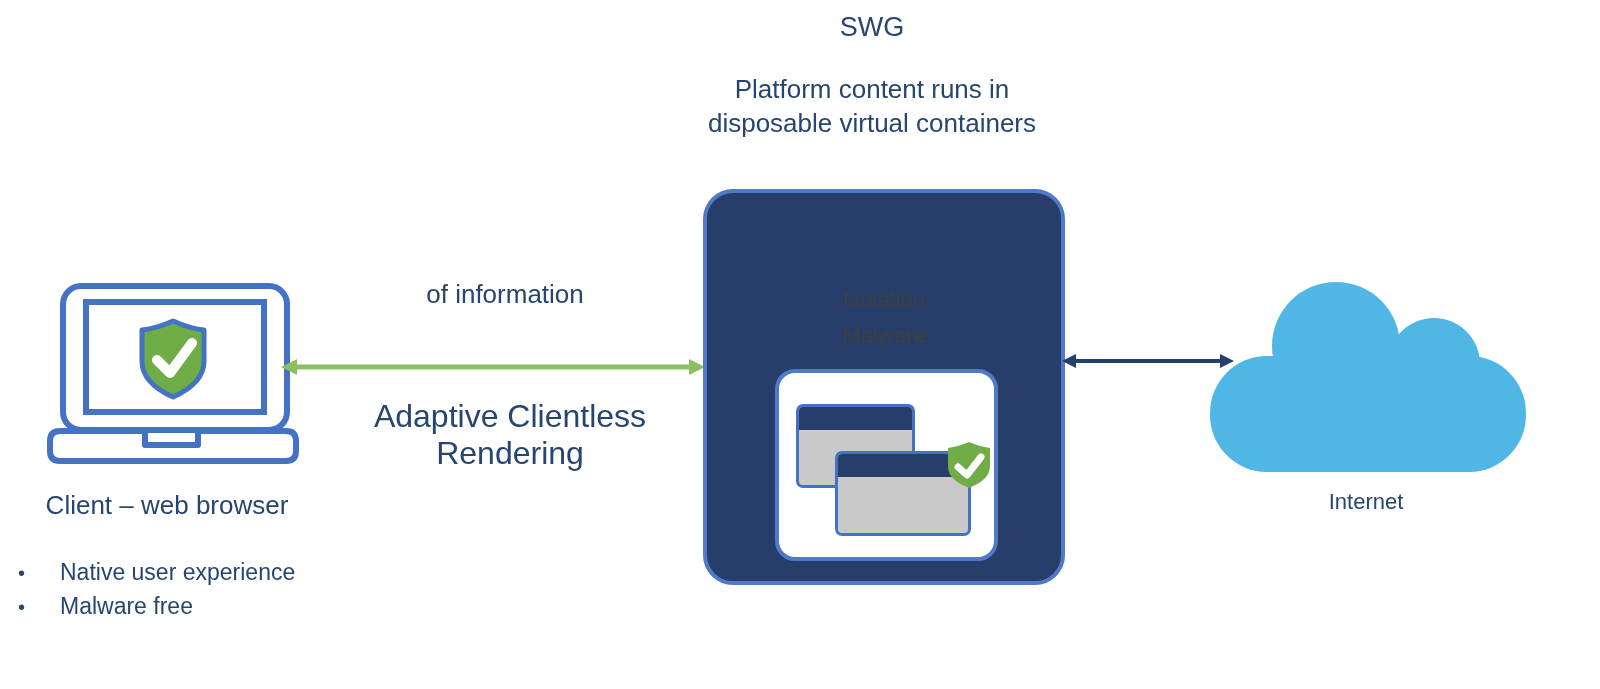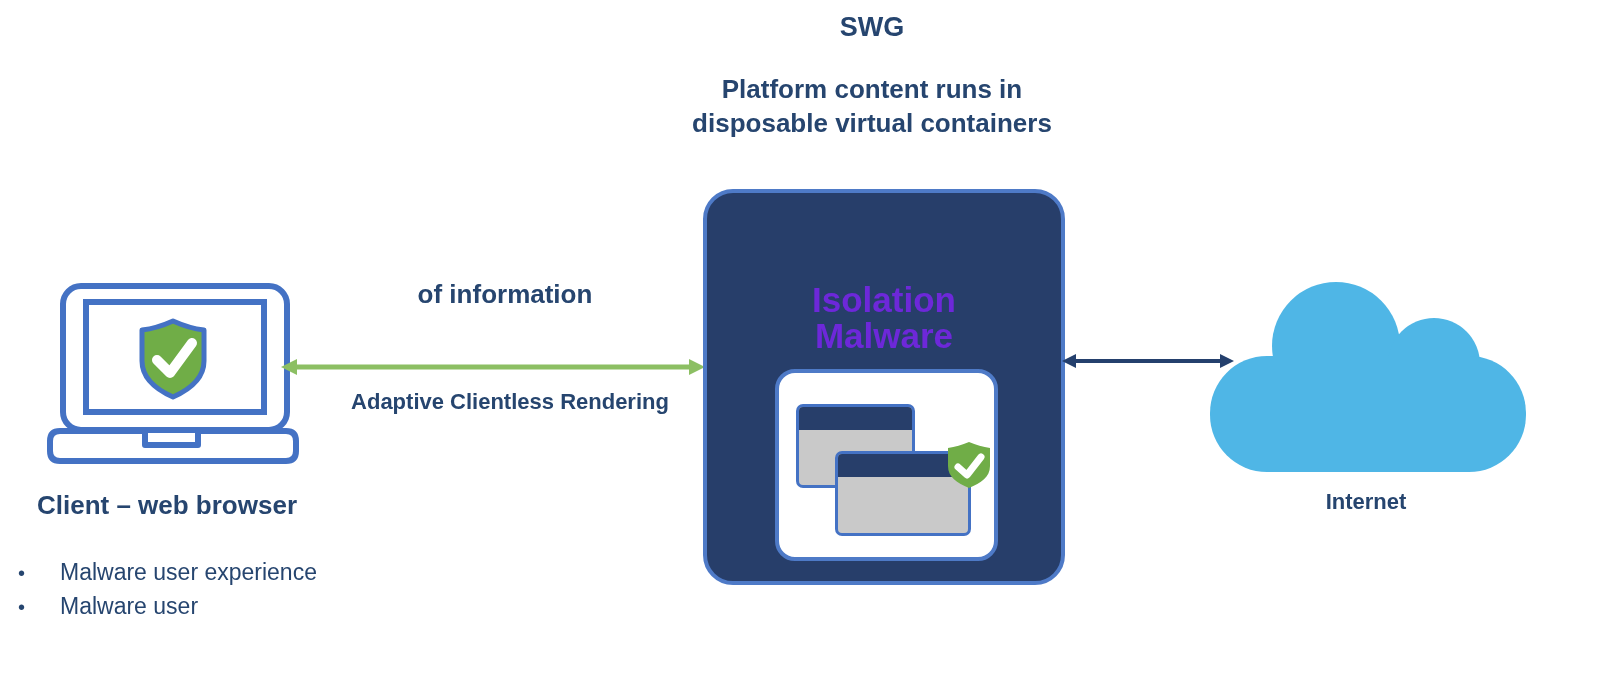--- a/index.html
+++ b/index.html
@@ -6,45 +6,45 @@
   body { font-family: "Liberation Sans", sans-serif; }
   #canvas {
     position: relative;
     width: 1600px;
     height: 689px;
     background: #ffffff;
     overflow: hidden;
     color: #26456F;
   }
   .abs { position: absolute; }
-  .center { text-align: center; font-weight: bold; }
+  .center { text-align: center; }
 
   #swg-title      { left: 722px; top: 12px;  width: 300px; font-size: 27px; }
   #swg-subtitle   { left: 632px; top: 72px;  width: 480px; font-size: 26px; line-height: 34px; }
 
   #laptop-svg     { left: 46px;  top: 274px; }
   #client-label   { left: 17px;  top: 490px; width: 300px; font-size: 26px; }
 
   #client-bullets { left: 16px;  top: 556px; width: 340px; }
   .bullet-row     { display: flex; align-items: baseline; line-height: 33px; }
   .bullet-dot     { width: 42px; font-size: 20px; flex: 0 0 42px; padding-left: 2px; }
   .bullet-text    { font-size: 23px; }
 
   #safe-caption   { left: 355px; top: 277px; width: 300px; font-size: 26px; line-height: 34px; }
   #green-arrow    { left: 281px; top: 351px; }
-  #acr-caption    { left: 310px; top: 389px; width: 400px; font-size: 22px; }
+  #acr-caption    { left: 310px; top: 398px; width: 400px; font-size: 32px; }
 
   #platform-box   {
     left: 703px; top: 189px; width: 362px; height: 396px;
     box-sizing: border-box;
     background: #273E6A;
     border: 4px solid #4E7AC7;
     border-radius: 30px;
   }
-  #platform-label { left: 703px; top: 282px; width: 362px; color: #6d28d9; font-size: 35px; line-height: 36px; }
+  #platform-label { left: 703px; top: 282px; width: 362px; color: #404040; font-size: 22px; line-height: 36px; }
 
   #container-box  {
     left: 775px; top: 369px; width: 223px; height: 192px;
     box-sizing: border-box;
     background: #ffffff;
     border: 4px solid #4E7AC7;
     border-radius: 20px;
   }
   .browser-window {
     box-sizing: border-box;
@@ -82,25 +82,25 @@
     <path d="M127 47 C138 52 149 55 158 56 L158 87 C158 104 145 115 127 123 C109 115 96 104 96 87 L96 56 C105 55 116 52 127 47 Z" fill="#70AD47" stroke="#4472C4" stroke-width="5" stroke-linejoin="round"></path>
     <polyline points="111,86 124,99 146,69" fill="none" stroke="#ffffff" stroke-width="10" stroke-linecap="round" stroke-linejoin="round"></polyline>
   </svg>
 
   <div class="abs center" id="client-label">
     <span>Client – web browser</span>
   </div>
   <div class="abs" id="client-bullets">
     <div class="bullet-row">
       <span class="bullet-dot">•</span>
-      <span class="bullet-text">Malware user experience</span>
+      <span class="bullet-text">Native user experience</span>
     </div>
     <div class="bullet-row">
       <span class="bullet-dot">•</span>
-      <span class="bullet-text">Malware user</span>
+      <span class="bullet-text">Malware free</span>
     </div>
   </div>
 
   <div class="abs center" id="safe-caption">
     <div>of information</div>
   </div>
 
   <svg class="abs" id="green-arrow" width="424" height="32" viewBox="0 0 424 32">
     <line x1="16" y1="16" x2="408" y2="16" stroke="#8CBF63" stroke-width="5"></line>
     <polygon points="0,16 16,8 16,24" fill="#8CBF63"></polygon>

